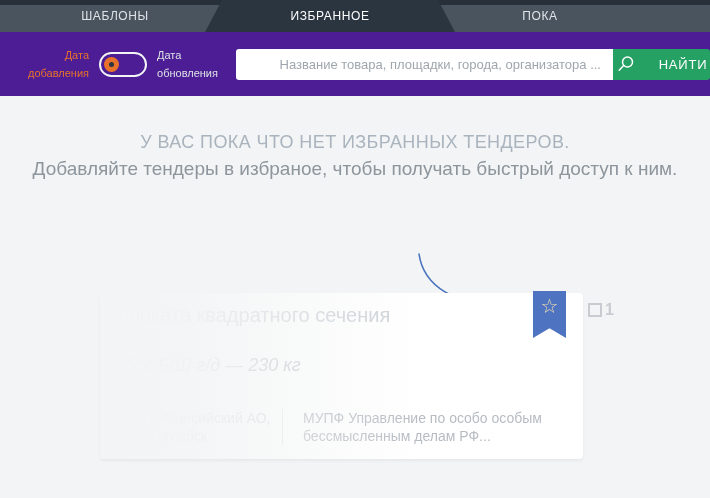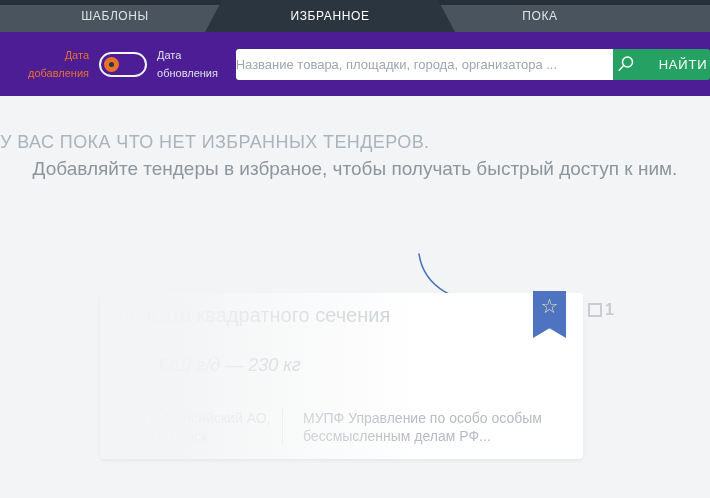--- a/index.html
+++ b/index.html
@@ -20,30 +20,30 @@
   .toolbar{position:absolute;left:0;top:32px;width:710px;height:64px;display:flex;align-items:center;}
   .date-label{font-size:11px;line-height:18px;white-space:pre-line;cursor:pointer;}
   .date-added{margin-left:28px;color:#e8722b;text-align:right;width:66px;}
   .date-updated{color:#dde2e6;text-align:left;width:68px;margin-left:10px;}
   .toggle{position:relative;width:44px;height:21px;border:2px solid #f2f4f6;border-radius:13px;
     margin-left:10px;cursor:pointer;flex-shrink:0;}
   .toggle-knob{position:absolute;left:3px;top:3px;width:15px;height:15px;border-radius:50%;
     background:#e8722b;display:flex;align-items:center;justify-content:center;}
   .toggle-knob-dot{width:5px;height:5px;border-radius:50%;background:#2b3540;}
   .search-group{display:flex;margin-left:16px;width:515px;height:31px;}
-  .search-input{flex:1;border:none;outline:none;border-radius:3px 0 0 3px;padding:0 0;
-    font-size:13px;font-family:"Liberation Sans",sans-serif;color:#444;background:#ffffff;}
+  .search-input{flex:1;border:none;outline:none;border-radius:3px 0 0 3px;padding:0 12px;
+    font-size:13px;font-family:"Liberation Sans",sans-serif;color:#444;background:#ffffff;text-align:right;}
   .search-input::placeholder{color:#9fa6ad;}
   .search-btn{width:97px;height:31px;border:none;border-radius:0 3px 3px 0;background:#25a164;
     color:#ffffff;font-size:13px;letter-spacing:.8px;font-family:"Liberation Sans",sans-serif;
     display:flex;align-items:center;justify-content:center;gap:24px;cursor:pointer;}
 
   
   .content{position:absolute;left:0;top:96px;width:710px;height:402px;background:#f3f4f5;}
-  .empty-title{position:absolute;left:0;top:36px;width:710px;text-align:left;
+  .empty-title{position:absolute;left:0;top:36px;width:710px;text-align:center;
     font-size:18px;letter-spacing:.4px;color:#a9b4be;}
   .empty-subtitle{position:absolute;left:0;top:62px;width:710px;text-align:center;
     font-size:19px;color:#8d959d;}
   .hint{position:absolute;left:300px;top:114px;width:240px;text-align:center;
     font-size:14.5px;line-height:18px;color:#4673b4;}
   .hint-arrow{position:absolute;left:405px;top:152px;}
 
   
   .card{position:absolute;left:100px;top:197px;width:483px;height:166px;background:#ffffff;
     border-radius:4px;box-shadow:0 2px 3px rgba(40,50,60,.06);}

